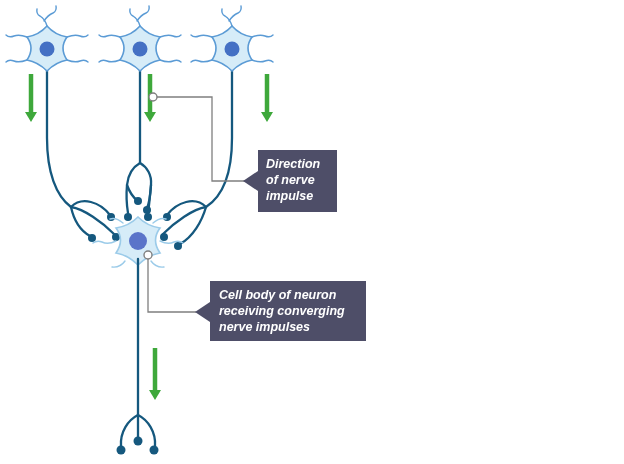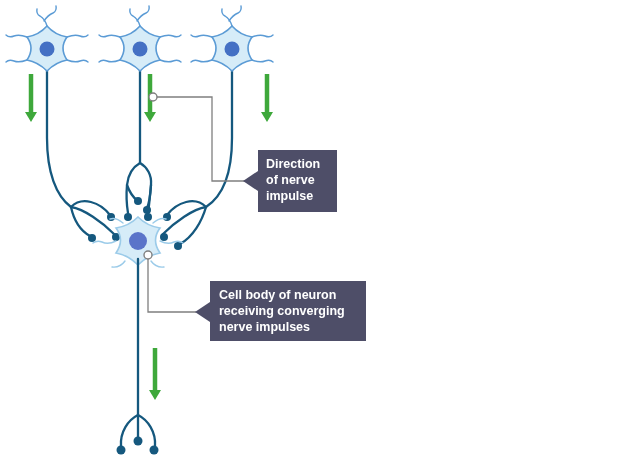--- a/index.html
+++ b/index.html
@@ -1,17 +1,17 @@
 <!DOCTYPE html>
 <html style="--background: #ffffff; --neuron_fill: #d6ecf8; --neuron_outline: #5b9bd5; --central_outline: #9bcbe9; --nucleus: #4470c4; --nucleus_central: #5b74c9; --axon: #15587e; --arrow_green: #3ea83b; --label_bg: #4e4e68; --label_text: #ffffff; --connector: #7f7f7f;"><head>
 <meta charset="utf-8">
 <style>
   html,body{margin:0;padding:0;}
   body{background:var(--background,#fff);font-family:"Liberation Sans",sans-serif;}
-  .stage{position:relative;width:604px;height:464px;background:var(--background,#fff);overflow:hidden;}
+  .stage{position:relative;width:604px;height:464px;background:var(--background,#fff);overflow:hidden;font-style:italic;}
   .neuron-body{fill:var(--neuron_fill,#d6ecf8);stroke:currentColor;stroke-width:1.6;}
   .dendrite{fill:none;stroke:currentColor;stroke-width:1.4;stroke-linecap:round;}
   .nucleus{fill:var(--nucleus,#4470c4);}
   .nucleus-central{fill:var(--nucleus_central,#5b74c9);}
   .axon{fill:none;stroke:var(--axon,#15587e);stroke-width:2.3;stroke-linecap:round;}
   .knob{fill:var(--axon,#15587e);}
   .garrow{stroke:var(--arrow_green,#3ea83b);stroke-width:4.5;fill:none;}
   .garrow-head{fill:var(--arrow_green,#3ea83b);stroke:none;}
   .connector{fill:none;stroke:var(--connector,#7f7f7f);stroke-width:1.3;}
   .connector-dot{fill:#ffffff;stroke:var(--connector,#7f7f7f);stroke-width:1.4;}

